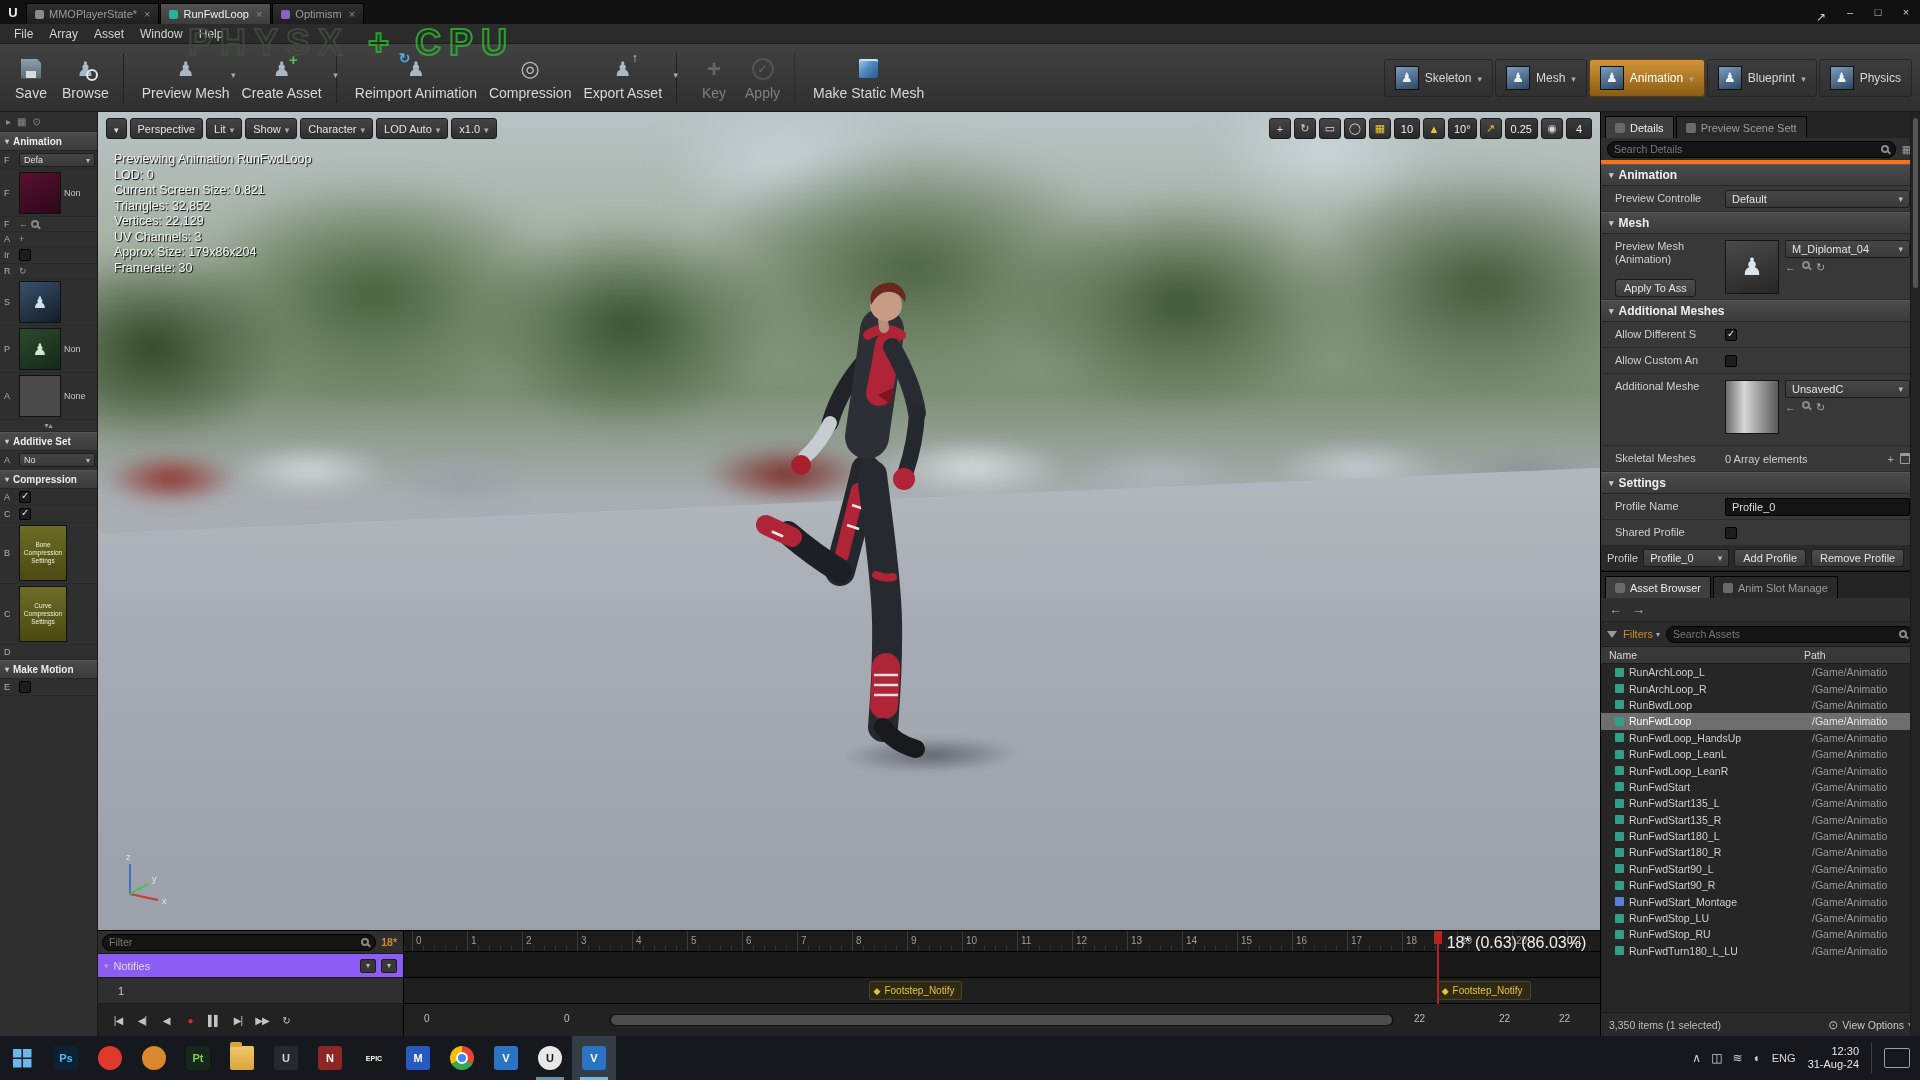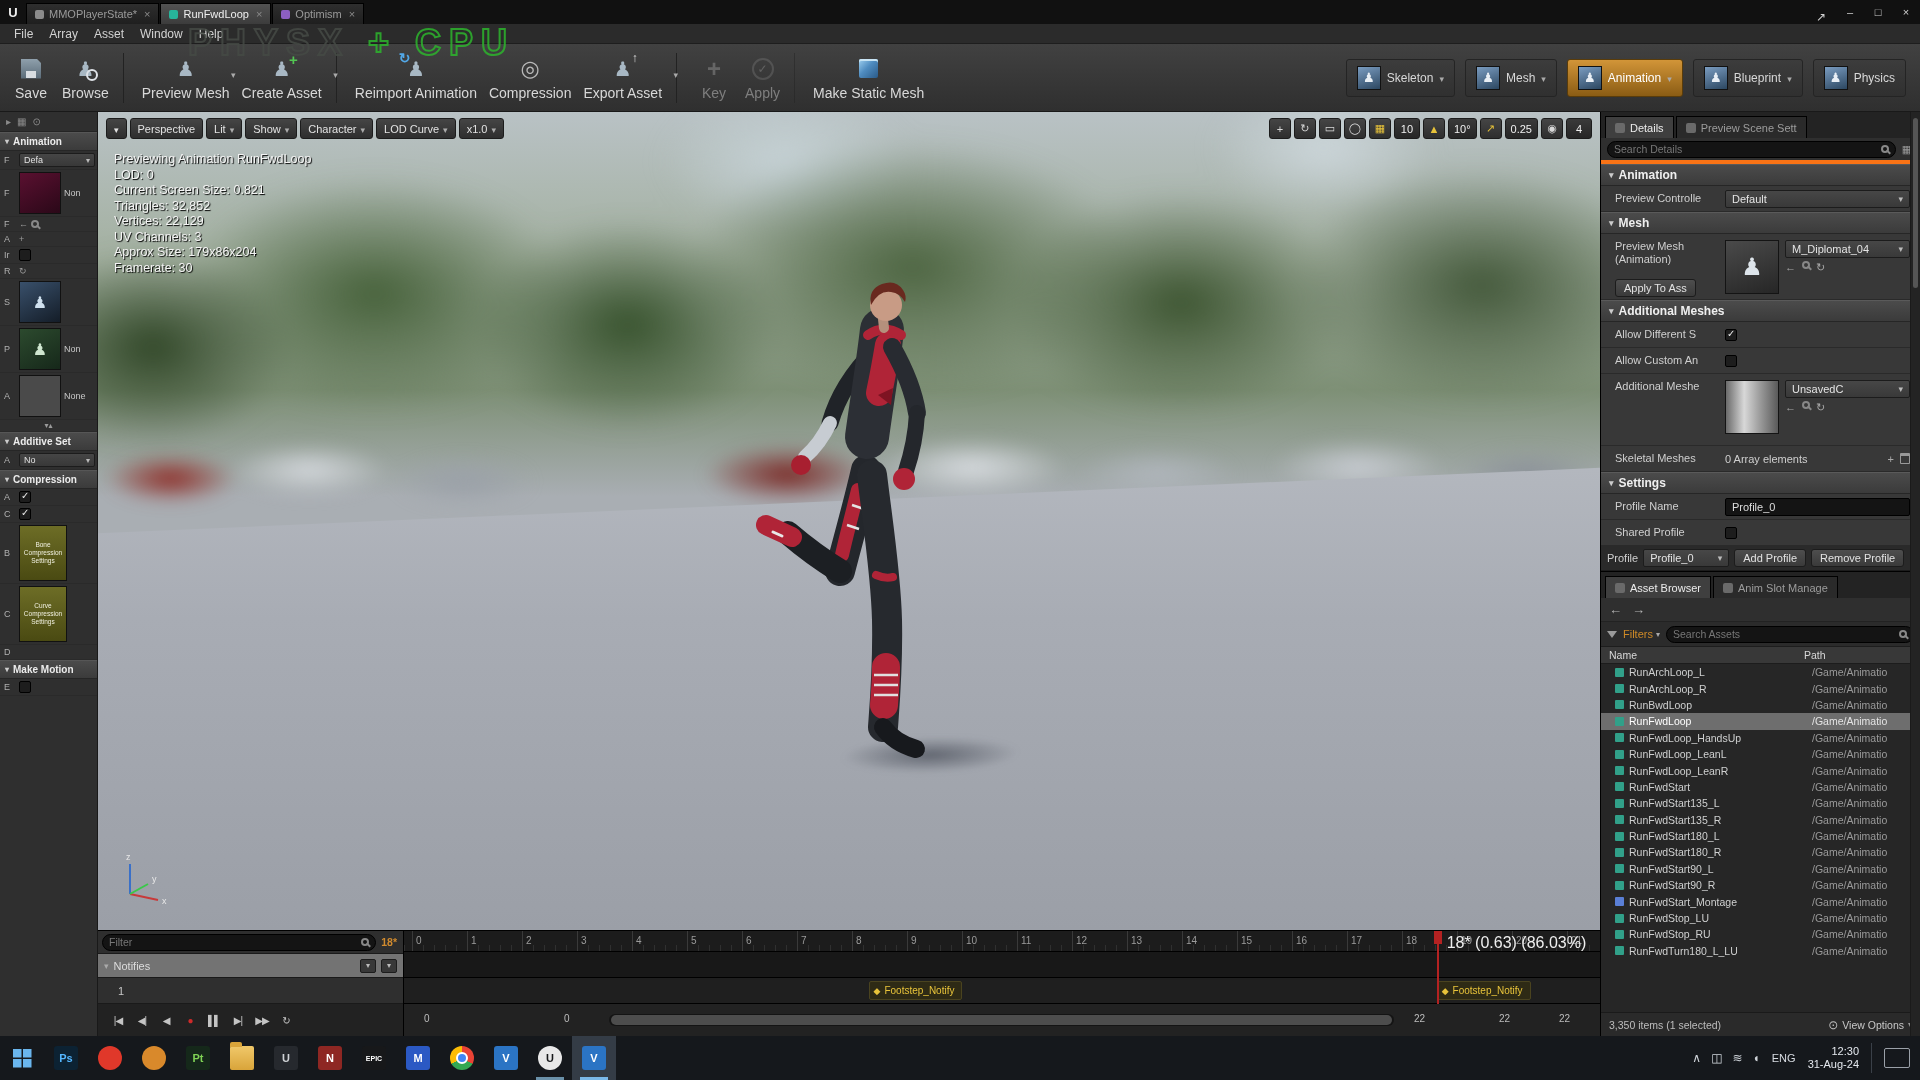--- a/index.html
+++ b/index.html
@@ -42,21 +42,21 @@
 [data-icon="browse"] .ico::after{content:"";position:absolute;right:1px;bottom:2px;width:8px;height:8px;border:2px solid #dfe3e8;border-radius:50%}
 [data-icon="preview-mesh"] .ico::before,[data-icon="create-asset"] .ico::before,[data-icon="reimport"] .ico::before,[data-icon="export"] .ico::before{content:"♟";font-size:20px;color:#a8b8c4}
 [data-icon="create-asset"] .ico::after{content:"+";position:absolute;right:-2px;top:-4px;color:#52c552;font-weight:bold;font-size:15px}
 [data-icon="reimport"] .ico::after{content:"↻";position:absolute;left:-3px;top:-5px;color:#52a8e8;font-weight:bold;font-size:14px}
 [data-icon="export"] .ico::after{content:"↑";position:absolute;right:-1px;top:-4px;color:#d8d8d8;font-weight:bold;font-size:12px}
 [data-icon="compression"] .ico::before{content:"◎";font-size:22px;color:#b8b8b8}
 [data-icon="key"] .ico::before{content:"+";font-size:24px;color:#9a9a9a;font-weight:bold}
 [data-icon="apply"] .ico::before{content:"✓";font-size:12px;color:#909090;width:18px;height:18px;border:2px solid #707070;border-radius:50%;display:flex;align-items:center;justify-content:center}
 [data-icon="static-mesh"] .ico::before{content:"";width:19px;height:19px;background:linear-gradient(135deg,#9fd0f0 0%,#4f8cc0 45%,#2a5a88 100%);border-radius:2px;box-shadow:inset 0 2px 0 #c8e4f4}
 .tb-spacer{flex:1}
-.tb-modes{display:flex;align-items:center;gap:10px;margin-right:6px}
+.tb-modes{display:flex;align-items:center;gap:2px;}
 .mode{display:flex;align-items:center;gap:6px;padding:6px 10px;border-radius:3px;color:#d8d8d8;font-size:12px;background:linear-gradient(#3c3c3c,#303030);border:1px solid #242424;position:relative}
 .mode.active{background:linear-gradient(#d29538,#8a5c14);color:#fff;border-color:#5a3c0a}
 .mode .caret{display:none;position:static}
 .mode.has-dd .caret{display:block}
 .mthumb{width:24px;height:24px;border:1px solid #111;background:linear-gradient(160deg,#7a9cc0,#2c4761);display:flex;align-items:center;justify-content:center}
 .mthumb::after{content:"♟";color:#e9eff5;font-size:13px}
 
 
 .watermark{position:absolute;left:188px;top:22px;z-index:30;pointer-events:none;font-weight:bold;font-size:36px;letter-spacing:8px;opacity:.85;white-space:nowrap}
 .wm-brand{color:transparent;-webkit-text-stroke:2px #454a45}
@@ -125,21 +125,21 @@
 
 .timeline{position:absolute;left:98px;top:930px;width:1502px;height:106px;background:#141414;border-top:1px solid #000}
 .tl-left{position:absolute;left:0;top:0;width:306px;height:100%;border-right:1px solid #000;background:#262626}
 .tl-filter{display:flex;align-items:center;gap:5px;height:23px;padding:2px 4px;background:#2e2e2e;border-bottom:1px solid #1a1a1a}
 .search{display:flex;align-items:center;flex:1;background:#141414;border:1px solid #000;border-radius:9px;padding:0 6px;height:17px}
 .search input{flex:1;background:none;border:none;outline:none;color:#ddd;font-size:10.5px;min-width:0}
 .search input::placeholder{color:#777}
 .mag{width:8px;height:8px;border:2px solid #888;border-radius:50%;position:relative;flex:none}
 .mag::after{content:"";position:absolute;width:5px;height:2px;background:#888;transform:rotate(45deg);right:-4px;bottom:-2px}
 .tl-frame{color:#d08a2e;font-size:10.5px;font-weight:bold;padding-right:2px}
-.tl-notifies{display:flex;align-items:center;gap:5px;height:24px;padding:0 6px;background:#737373;border-bottom:1px solid #1a1a1a;color:#ddd;font-size:11px}
+.tl-notifies{display:flex;align-items:center;gap:5px;height:24px;padding:0 6px;background:#8b5cf6;border-bottom:1px solid #1a1a1a;color:#ddd;font-size:11px}
 .tl-notifies::before{content:"▾";font-size:9px;color:#aaa}
 .tl-nspacer{flex:1}
 .tl-ddbtn{width:16px;height:14px;background:#383838;border:1px solid #1c1c1c;border-radius:2px;display:flex;align-items:center;justify-content:center;color:#bbb;font-size:8px}
 .tl-track{display:flex;align-items:center;height:26px;padding:0 6px 0 20px;background:#2f2f2f;border-bottom:1px solid #1a1a1a;color:#c8c8c8;font-size:11px}
 .tl-transport{display:flex;align-items:center;gap:4px;height:33px;padding:0 10px;background:#222}
 .tr-btn{min-width:20px;height:18px;display:flex;align-items:center;justify-content:center;color:var(--c,#c4c4c4);font-size:10px;letter-spacing:-1px}
 .tl-right{position:absolute;left:306px;right:0;top:0;height:100%}
 .ruler-wrap{position:absolute;left:0;right:0;top:0;height:73px;overflow:hidden}
 .ruler{height:21px;background:#1c1c1c;border-bottom:1px solid #000;display:flex;padding-left:8px;background-image:repeating-linear-gradient(90deg,#303030 0 1px,rgba(0,0,0,0) 1px 11px);background-position:8px bottom;background-size:100% 6px;background-repeat:repeat-x}
 .tick{width:55px;flex:none;color:#9c9c9c;font-size:10px;line-height:19px;padding-left:3px;border-left:1px solid #3a3a3a}
@@ -529,21 +529,21 @@
             <span class="vlabel">Show</span>
             <span class="caret"></span>
           </div>
 
           <div class="vbtn has-dd">
             <span class="vlabel">Character</span>
             <span class="caret"></span>
           </div>
 
           <div class="vbtn has-dd">
-            <span class="vlabel">LOD Curve</span>
+            <span class="vlabel">LOD Auto</span>
             <span class="caret"></span>
           </div>
 
           <div class="vbtn has-dd">
             <span class="vlabel">x1.0</span>
             <span class="caret"></span>
           </div>
         </div>
       <div class="vp-group">
         <span class="vibtn">+</span>

